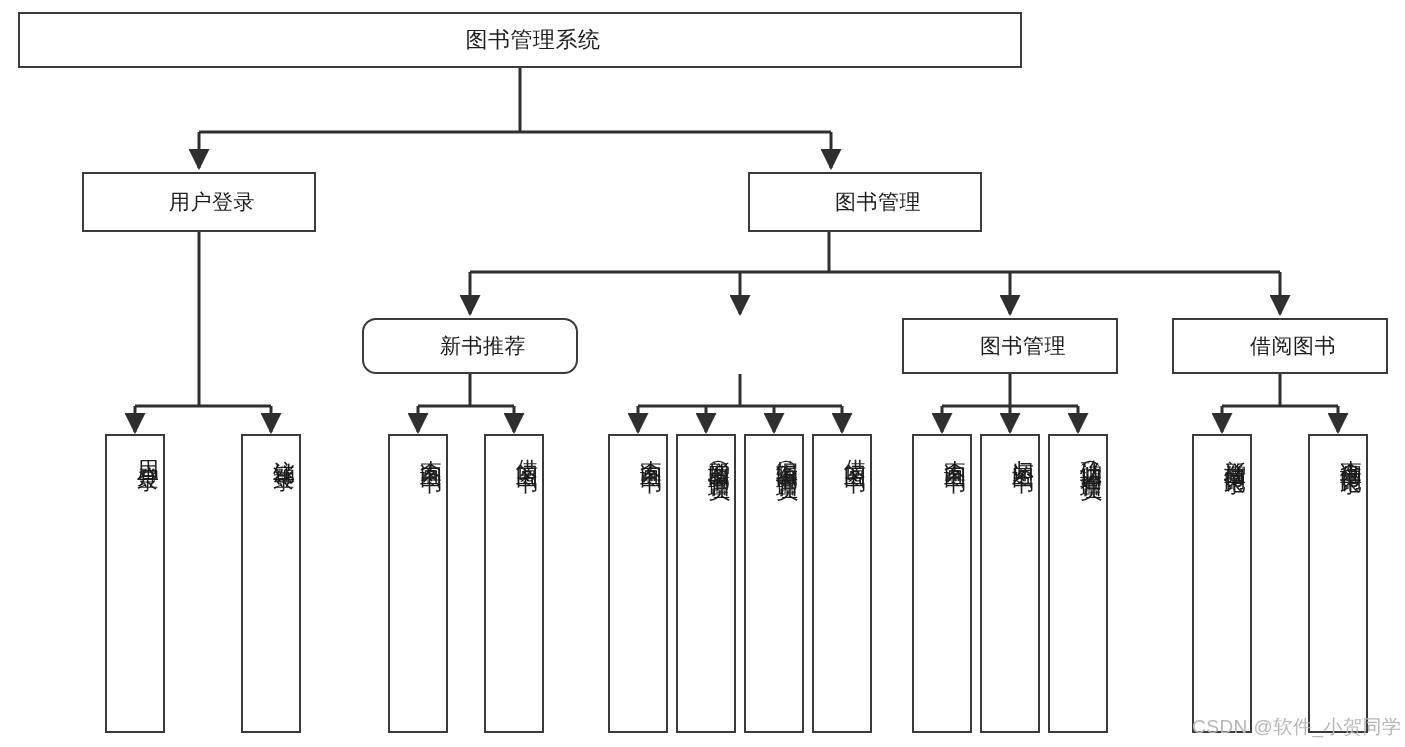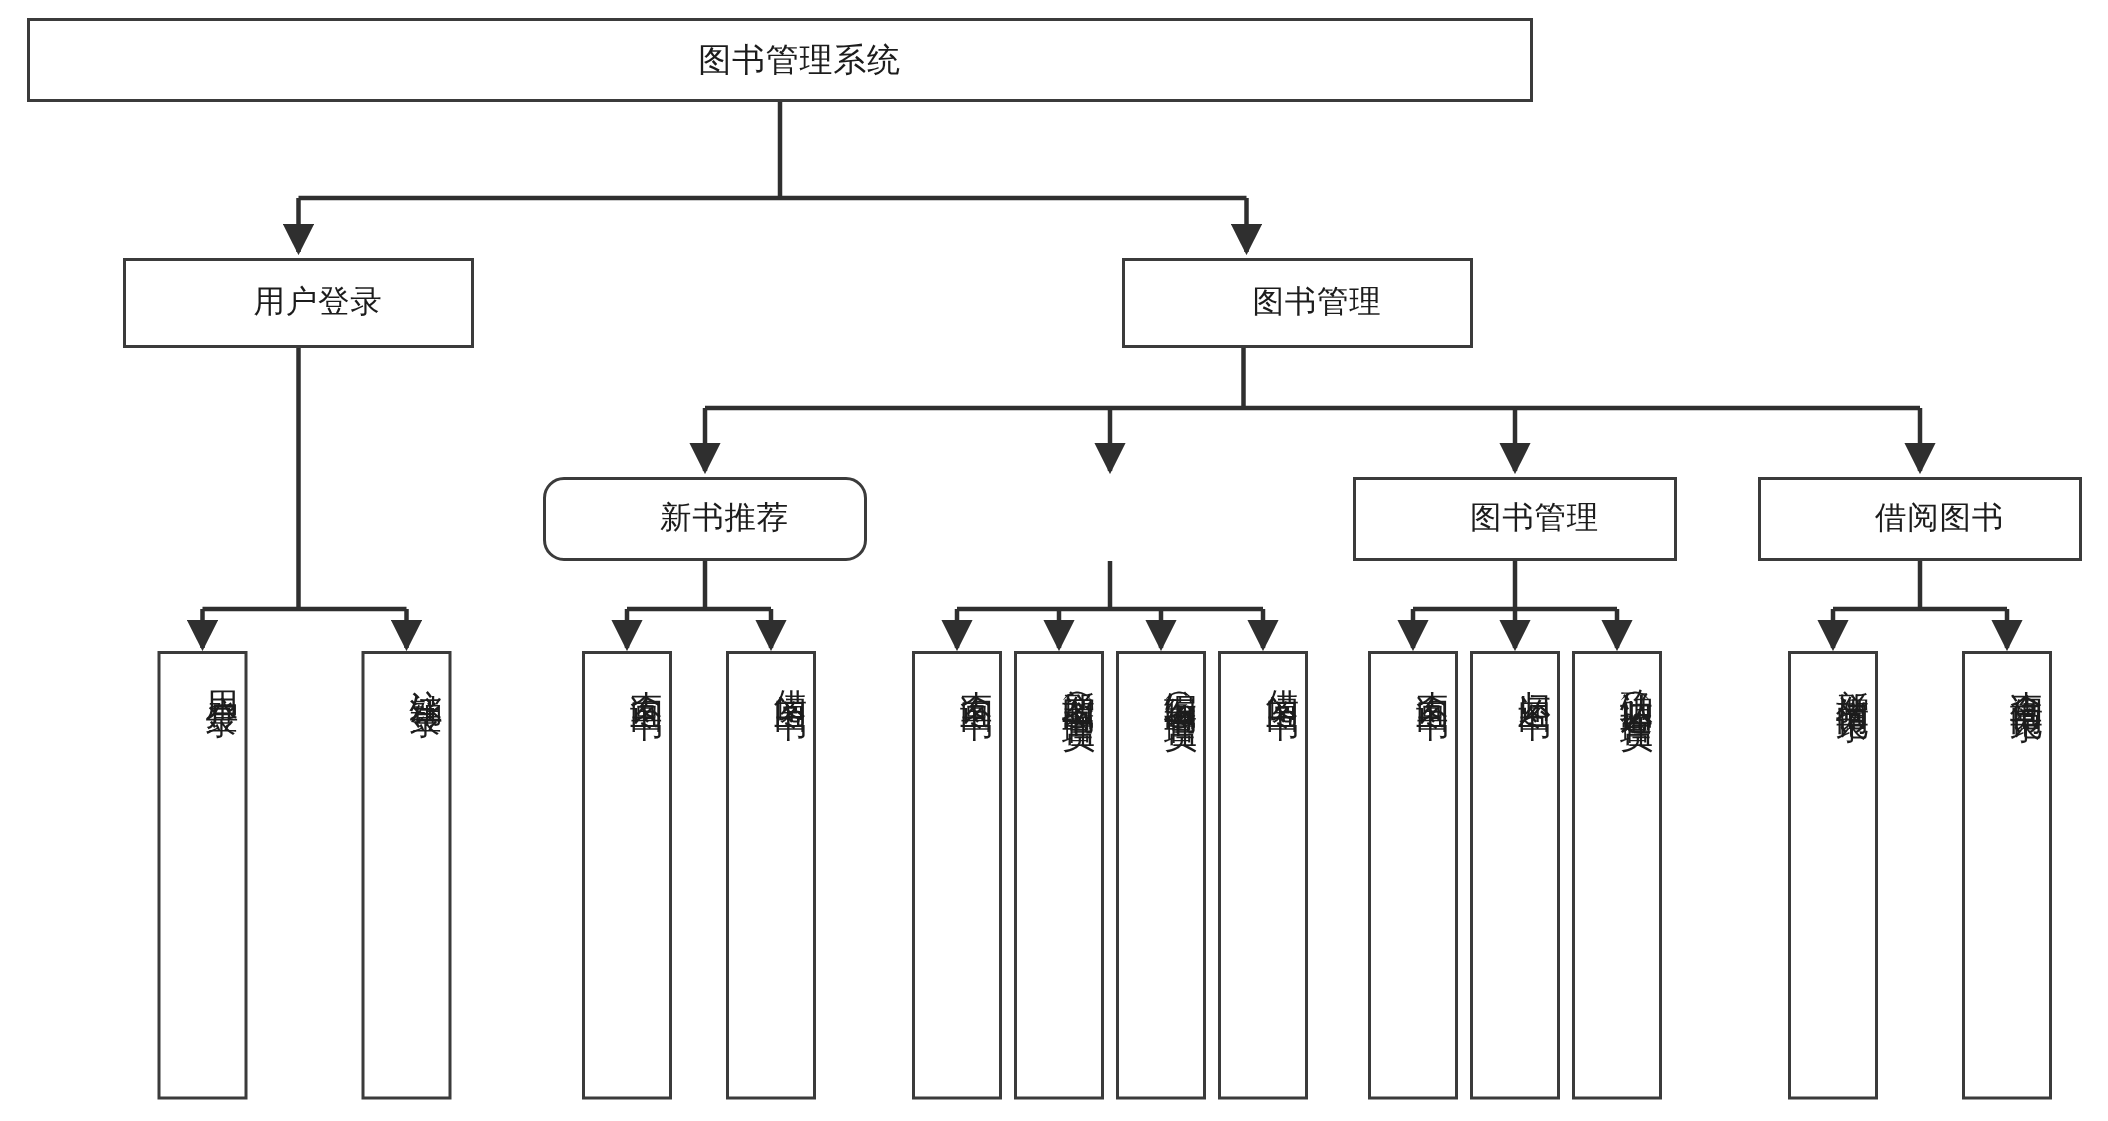--- a/index.html
+++ b/index.html
@@ -185,14 +185,15 @@
     <span class="node-label">确认归还（管理员）</span>
   </div>
 
   <div class="node leaf tall-text" style="left:1192px; top:434px; width:60px; height:299px;">
     <span class="node-label">新增借阅记录</span>
   </div>
   <div class="node leaf tall-text" style="left:1308px; top:434px; width:60px; height:299px;">
     <span class="node-label">查询借阅记录</span>
   </div>
 
+  <div class="watermark" style="left:1192px; top:714px;">CSDN @软件_小贺同学</div>
 
 </div>
 
 </body></html>

